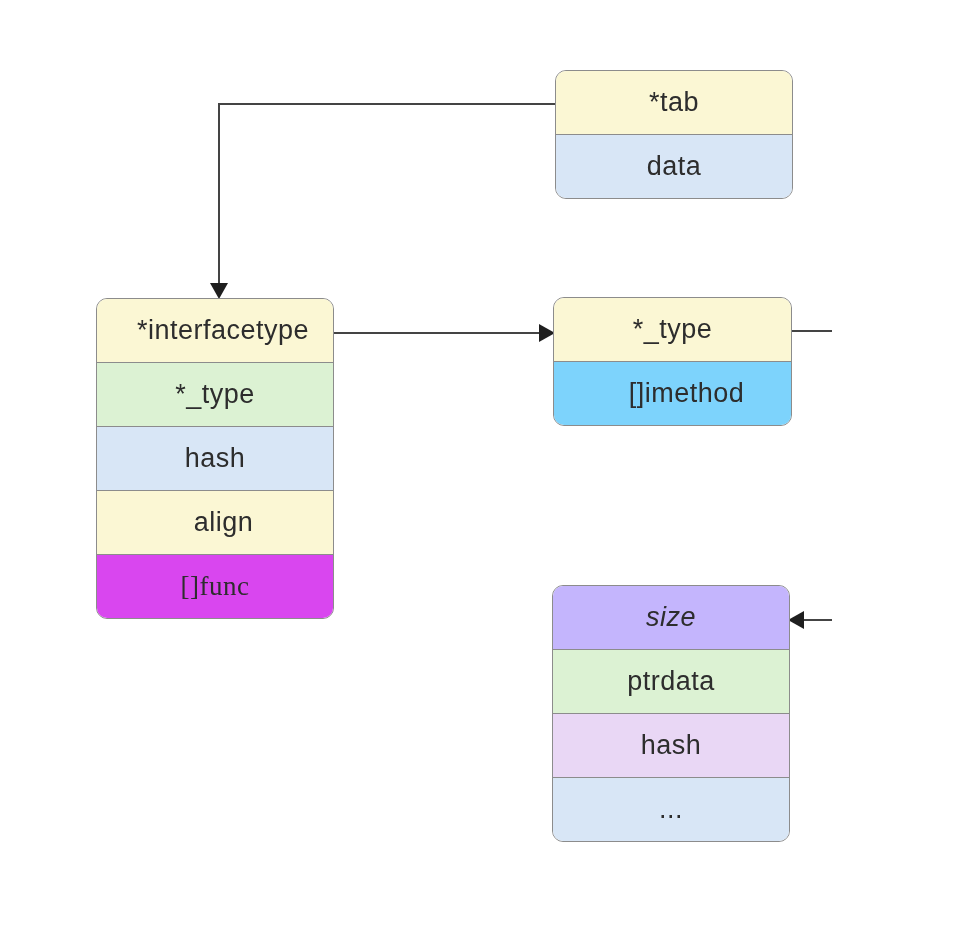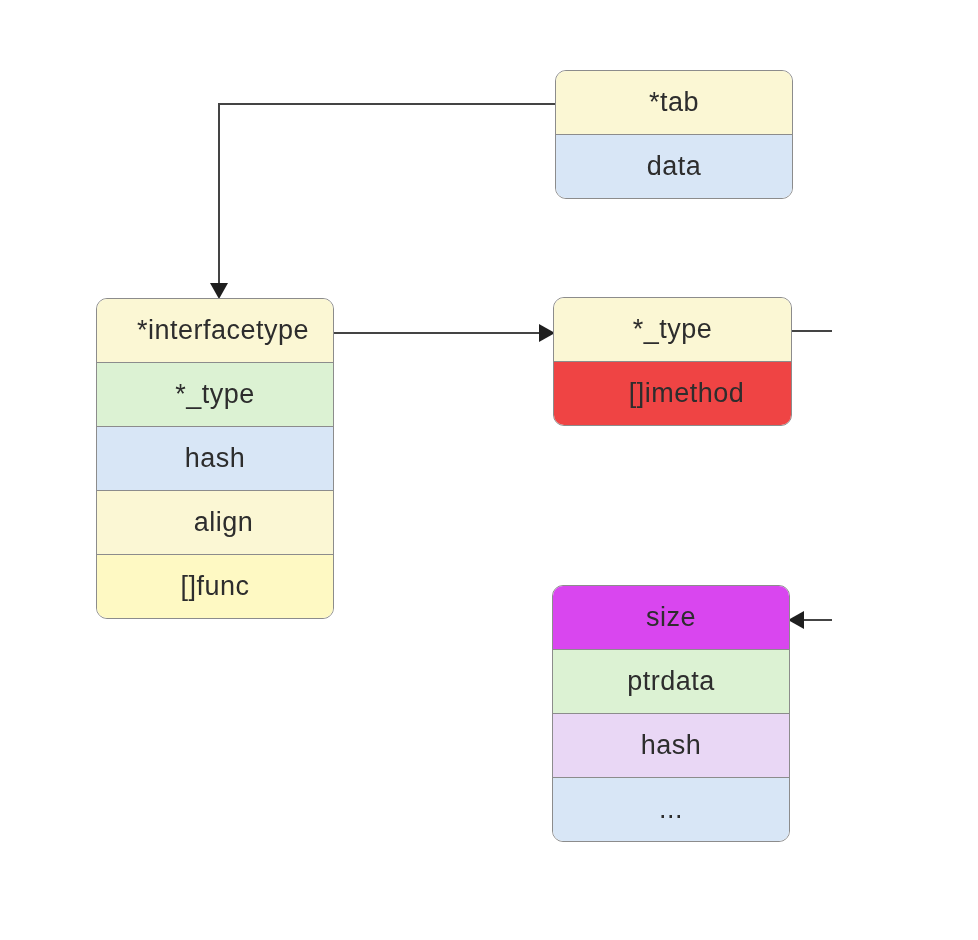--- a/index.html
+++ b/index.html
@@ -96,36 +96,36 @@
     </div>
     <div class="row" style="background-color: rgb(220, 242, 211);">
       <span class="row-label">*_type</span>
     </div>
     <div class="row" style="background-color: rgb(216, 230, 246);">
       <span class="row-label">hash</span>
     </div>
     <div class="row" style="background-color: rgb(251, 247, 212); padding-left: 17px;">
       <span class="row-label">align</span>
     </div>
-    <div class="row" style="background-color: #fef9c3;">
+    <div class="row" style="background-color: #d946ef; font-family: Liberation Serif, serif;">
       <span class="row-label">[]func</span>
     </div>
   </div>
 
   <div class="node" id="node-type">
     <div class="row" style="background-color: rgb(251, 247, 212);">
       <span class="row-label">*_type</span>
     </div>
-    <div class="row" style="background-color: #ef4444; padding-left: 28px;">
+    <div class="row" style="background-color: #7dd3fc; padding-left: 28px;">
       <span class="row-label">[]imethod</span>
     </div>
   </div>
 
   <div class="node" id="node-size">
-    <div class="row" style="background-color: #d946ef;">
+    <div class="row" style="background-color: #c4b5fd; font-style: italic;">
       <span class="row-label">size</span>
     </div>
     <div class="row" style="background-color: rgb(220, 242, 211); justify-content: center;">
       <span class="row-label">ptrdata</span>
     </div>
     <div class="row" style="background-color: rgb(233, 215, 245);">
       <span class="row-label">hash</span>
     </div>
     <div class="row" style="background-color: rgb(216, 230, 246);">
       <span class="row-label">...</span>

